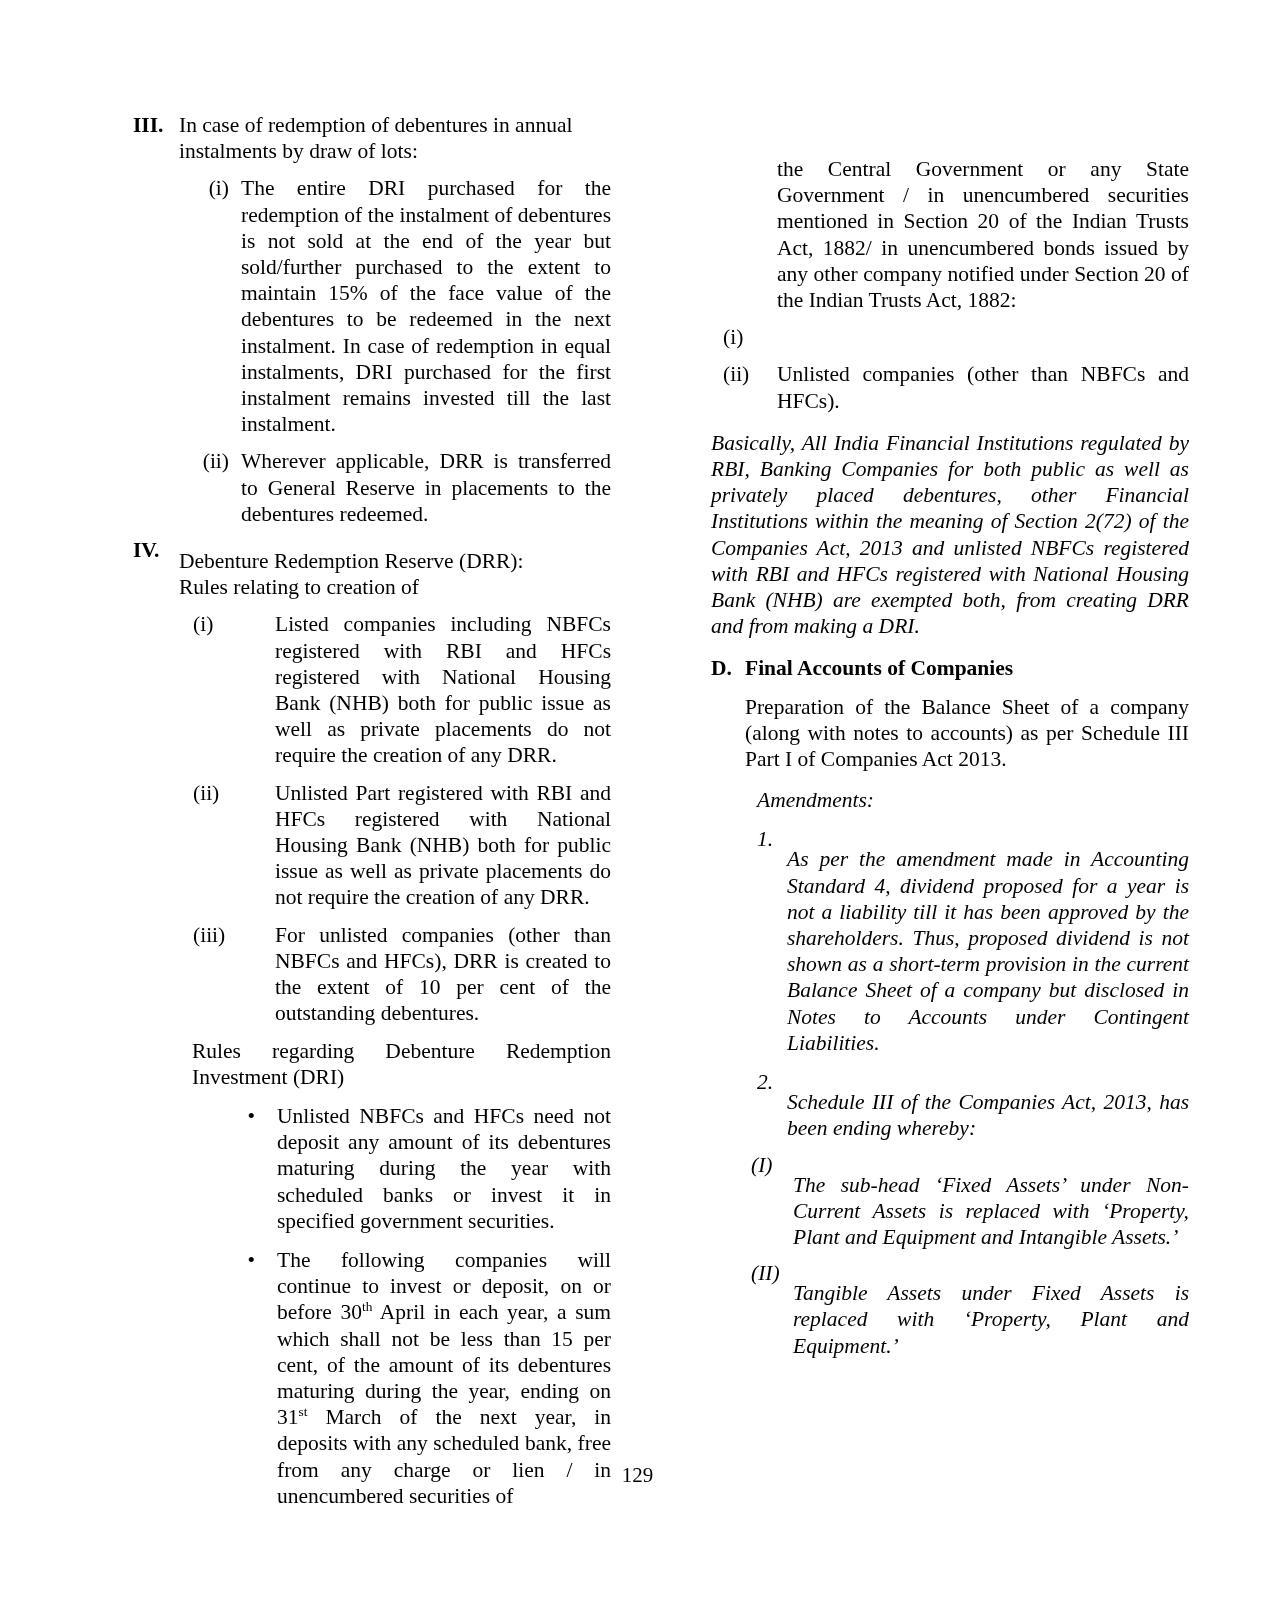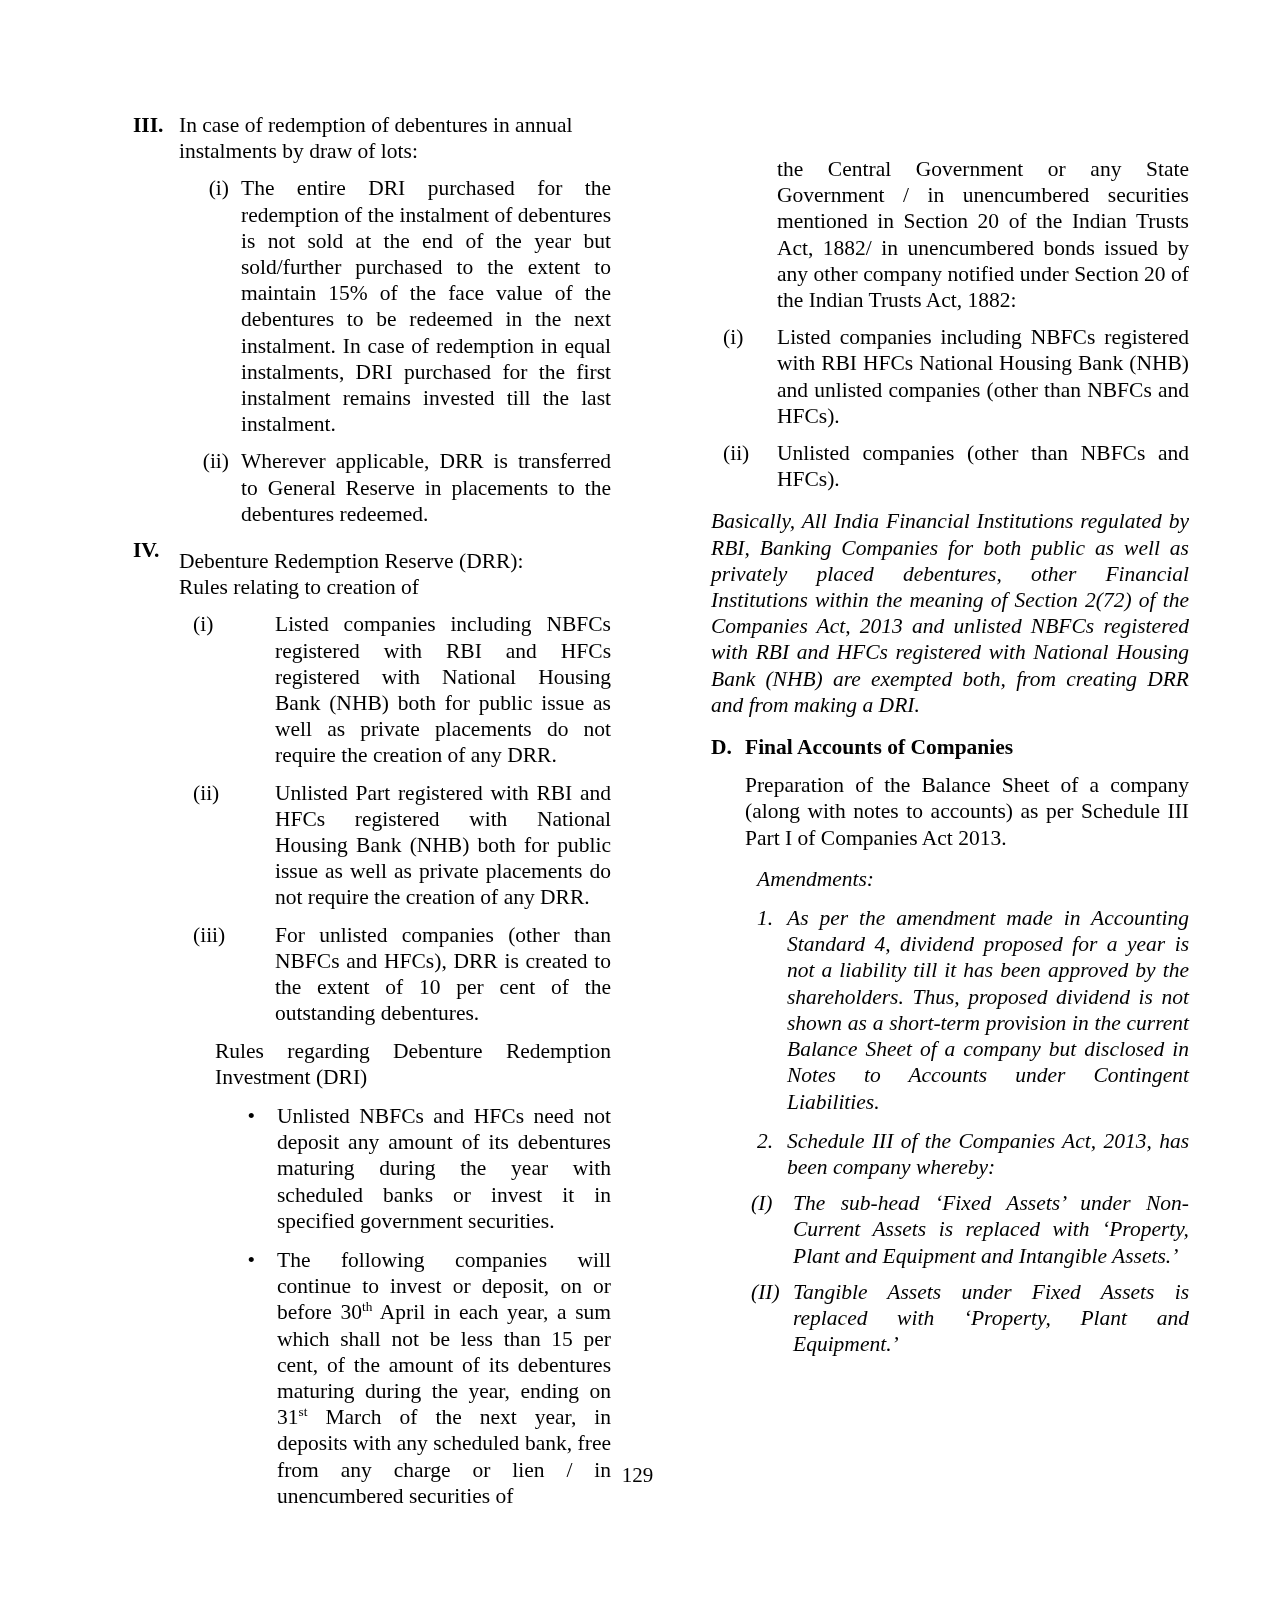--- a/index.html
+++ b/index.html
@@ -41,21 +41,21 @@
   
   .p {
     font-size: 21.5px;
     line-height: 26.2px;
     text-align: justify;
     text-justify: inter-word;
     margin: 0;
     hyphens: none;
   }
   .p.nojust { text-align: left; }
-  .ital { font-style: italic; }
+  .ital { font-style: italic; margin-top: 20px; }
   .bold { font-weight: bold; }
 
   
   .lvl-roman {
     display: flex;
     margin-top: 0px;
   }
   .lvl-roman > .marker {
     width: 46px;
     flex: 0 0 46px;
@@ -232,42 +232,41 @@
           <div class="lvl-sub wide">
             <div class="marker">(ii)</div>
             <div class="body p">Unlisted Part registered with RBI and HFCs registered with National Housing Bank (NHB) both for public issue as well as private placements do not require the creation of any DRR.</div>
           </div>
 
           <div class="lvl-sub wide">
             <div class="marker">(iii)</div>
             <div class="body p">For unlisted companies (other than NBFCs and HFCs), DRR is created to the extent of 10 per cent of the outstanding debentures.</div>
           </div>
 
-          <div class="p plain-indent-sm" style="margin-left:36px;">Rules regarding Debenture Redemption Investment (DRI)</div>
+          <div class="p plain-indent-sm" style="margin-left:13px;">Rules regarding Debenture Redemption Investment (DRI)</div>
 
           <div class="lvl-bullet">
             <div class="marker">•</div>
             <div class="body p">Unlisted NBFCs and HFCs need not deposit any amount of its debentures maturing during the year with scheduled banks or invest it in specified government securities.</div>
           </div>
 
           <div class="lvl-bullet">
             <div class="marker">•</div>
             <div class="body p"><span>The following companies will continue to invest or deposit, on or before 30</span><sup>th</sup><span> April in each year, a sum which shall not be less than 15 per cent, of the amount of its debentures maturing during the year, ending on 31</span><sup>st</sup><span> March of the next year, in deposits with any scheduled bank, free from any charge or lien / in unencumbered securities of</span></div>
           </div>
         </div>
       </div>
     </div>
 
     <div class="col col-right">
 
       <div class="p" style="margin-left:66px;margin-top:44px;">the Central Government or any State Government / in unencumbered securities mentioned in Section 20 of the Indian Trusts Act, 1882/ in unencumbered bonds issued by any other company notified under Section 20 of the Indian Trusts Act, 1882:</div>
 
       <div class="lvl-sub rc">
         <div class="marker">(i)</div>
-        <div class="body p">Listed companies including NBFCs registered with RBI HFCs National Housing Bank (NHB) and unlisted companies (other than NBFCs and HFCs).</div>
       </div>
 
       <div class="lvl-sub rc">
         <div class="marker">(ii)</div>
         <div class="body p">Unlisted companies (other than NBFCs and HFCs).</div>
       </div>
 
       <div class="p ital" style="margin-top:16px;">Basically, All India Financial Institutions regulated by RBI, Banking Companies for both public as well as privately placed debentures, other Financial Institutions within the meaning of Section 2(72) of the Companies Act, 2013 and unlisted NBFCs registered with RBI and HFCs registered with National Housing Bank (NHB) are exempted both, from creating DRR and from making a DRI.</div>
 
       <div class="lvl-letter">
@@ -277,21 +276,21 @@
           <div class="p" style="margin-top:12px;">Preparation of the Balance Sheet of a company (along with notes to accounts) as per Schedule III Part I of Companies Act 2013.</div>
           <div class="p ital amend-label">Amendments:</div>
 
           <div class="lvl-num">
             <div class="marker">1.</div>
             <div class="body p ital">As per the amendment made in Accounting Standard 4, dividend proposed for a year is not a liability till it has been approved by the shareholders. Thus, proposed dividend is not shown as a short-term provision in the current Balance Sheet of a company but disclosed in Notes to Accounts under Contingent Liabilities.</div>
           </div>
 
           <div class="lvl-num">
             <div class="marker">2.</div>
-            <div class="body p ital">Schedule III of the Companies Act, 2013, has been company whereby:</div>
+            <div class="body p ital">Schedule III of the Companies Act, 2013, has been ending whereby:</div>
           </div>
 
           <div class="lvl-rn">
             <div class="marker">(I)</div>
             <div class="body p ital">The sub-head ‘Fixed Assets’ under Non-Current Assets is replaced with ‘Property, Plant and Equipment and Intangible Assets.’</div>
           </div>
 
           <div class="lvl-rn">
             <div class="marker">(II)</div>
             <div class="body p ital">Tangible Assets under Fixed Assets is replaced with ‘Property, Plant and Equipment.’</div>

